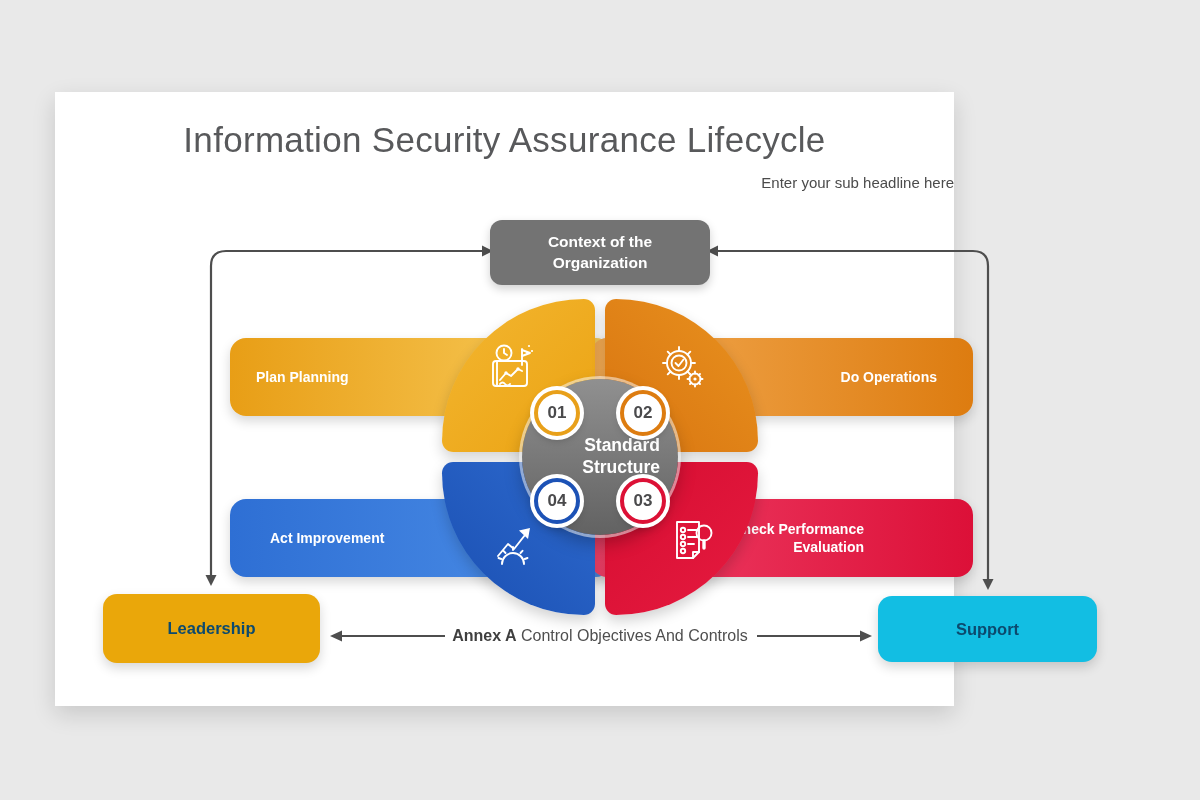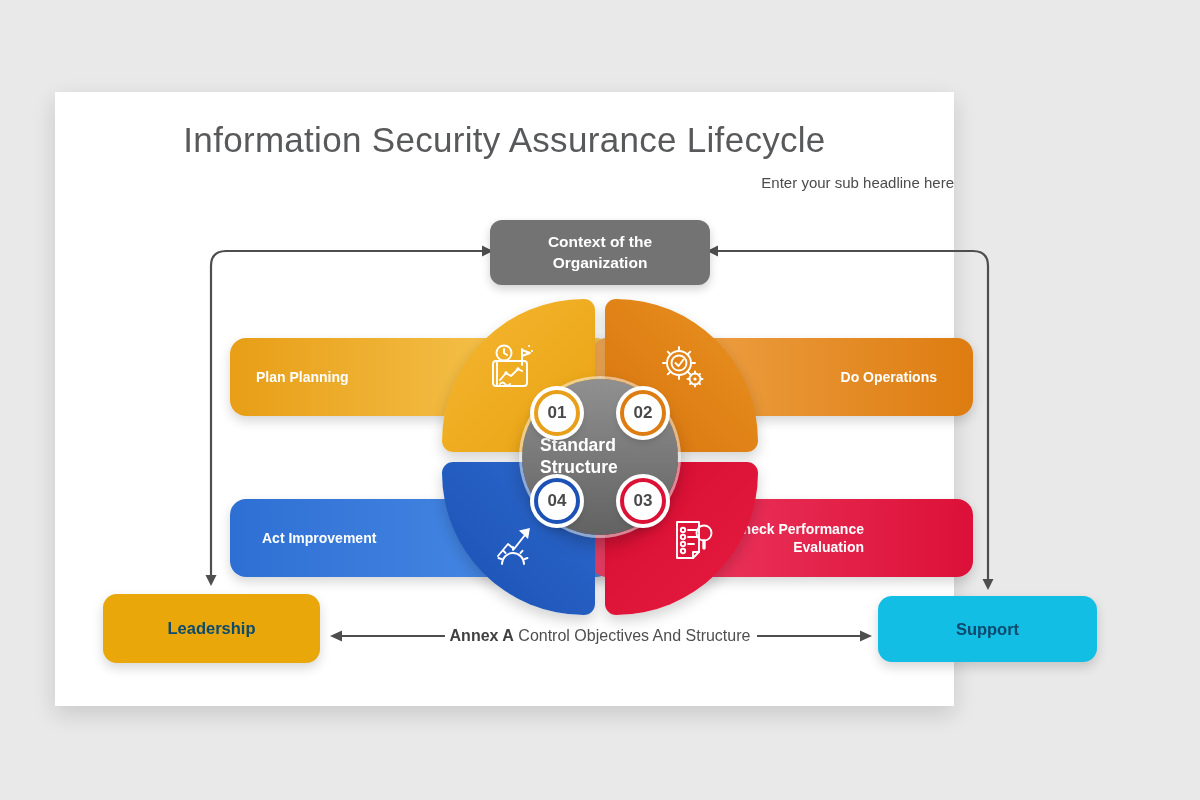--- a/index.html
+++ b/index.html
@@ -30,21 +30,21 @@
     display:flex;align-items:center;justify-content:center;text-align:center;
     color:#fff;font-weight:bold;font-size:15.5px;line-height:1.35;padding:0 25px;box-sizing:border-box;
   }
   .bar{
     position:absolute;height:78px;z-index:2;border-radius:16px;
     display:flex;align-items:center;box-shadow:0 5px 12px rgba(0,0,0,.16);
     color:#fff;font-weight:bold;font-size:14px;line-height:1.3;box-sizing:border-box;
   }
   .bar-plan {left:175px;top:246px;width:382px;background:linear-gradient(90deg,#e89e16,#f9ce5f);padding-left:26px;}
   .bar-do   {left:536px;top:246px;width:382px;background:linear-gradient(90deg,#f3ab54,#dd7c10);justify-content:flex-end;padding-right:36px;text-align:left;}
-  .bar-act  {left:175px;top:407px;width:382px;background:linear-gradient(90deg,#2e6fd4,#4e90e8);padding-left:32px;}
+  .bar-act  {left:175px;top:407px;width:382px;background:linear-gradient(90deg,#2e6fd4,#4e90e8);padding-left:40px;}
   .bar-check{left:536px;top:407px;width:382px;background:linear-gradient(90deg,#f04168,#dc1038);justify-content:center;padding-right:26px;text-align:right;}
   .bar-check .bar-label{max-width:190px;}
   .quad{position:absolute;width:153px;height:153px;z-index:3;box-shadow:0 6px 14px rgba(0,0,0,.18);}
   .quad-plan {left:387px;top:207px;border-radius:100% 12px 12px 12px;background:linear-gradient(135deg,#f3b631,#eba312);}
   .quad-do   {left:550px;top:207px;border-radius:12px 100% 12px 12px;background:linear-gradient(225deg,#e9921f,#d87410);}
   .quad-check{left:550px;top:370px;border-radius:12px 12px 100% 12px;background:linear-gradient(315deg,#e61b40,#d60d31);}
   .quad-act  {left:387px;top:370px;border-radius:12px 12px 12px 100%;background:linear-gradient(45deg,#1a4fb2,#2e6ace);}
   .q-icon{position:absolute;width:54px;height:54px;z-index:4;}
   .q-icon svg{width:54px;height:54px;}
   .q-icon path,.q-icon circle,.q-icon rect,.q-icon polyline,.q-icon line{
@@ -54,21 +54,21 @@
   .icon-plan {left:428px;top:248px;}
   .icon-do   {left:601px;top:250px;}
   .icon-check{left:609px;top:422px;}
   .icon-act  {left:434px;top:423px;}
   .center-circle{
     position:absolute;left:467px;top:287px;width:156px;height:156px;z-index:5;border-radius:50%;
     background:linear-gradient(180deg,#909090,#626262);
     box-shadow:0 0 0 3px rgba(255,255,255,.5),0 8px 18px rgba(0,0,0,.28);
     display:flex;align-items:center;justify-content:center;
   }
-  .center-label{width:120px;text-align:left;color:#fff;font-weight:bold;font-size:17.5px;line-height:1.25;}
+  .center-label{width:120px;text-align:right;color:#fff;font-weight:bold;font-size:17.5px;line-height:1.25;}
   .badge{
     position:absolute;width:46px;height:46px;box-sizing:border-box;z-index:7;
     background:#fff;border-radius:50%;border:4px solid #999;
     box-shadow:0 0 0 4px #ffffff,0 4px 8px rgba(0,0,0,.25);
     display:flex;align-items:center;justify-content:center;
     font-weight:bold;font-size:17px;color:#4a4a4c;
   }
   .badge-01{left:479px;top:298px;border-color:#e8a01a;}
   .badge-02{left:565px;top:298px;border-color:#dd7c10;}
   .badge-03{left:565px;top:386px;border-color:#dc1136;}
@@ -210,16 +210,16 @@
     </div>
 
   <div class="side-box box-leadership">
     <span>Leadership</span>
   </div>
   <div class="side-box box-support">
     <span>Support</span>
   </div>
 
   <div class="annex">
-    <b>Annex A</b><span> Control Objectives And Structure</span>
+    <b>Annex A</b><span> Control Objectives And Controls</span>
   </div>
 
 </div>
 
 </body></html>

